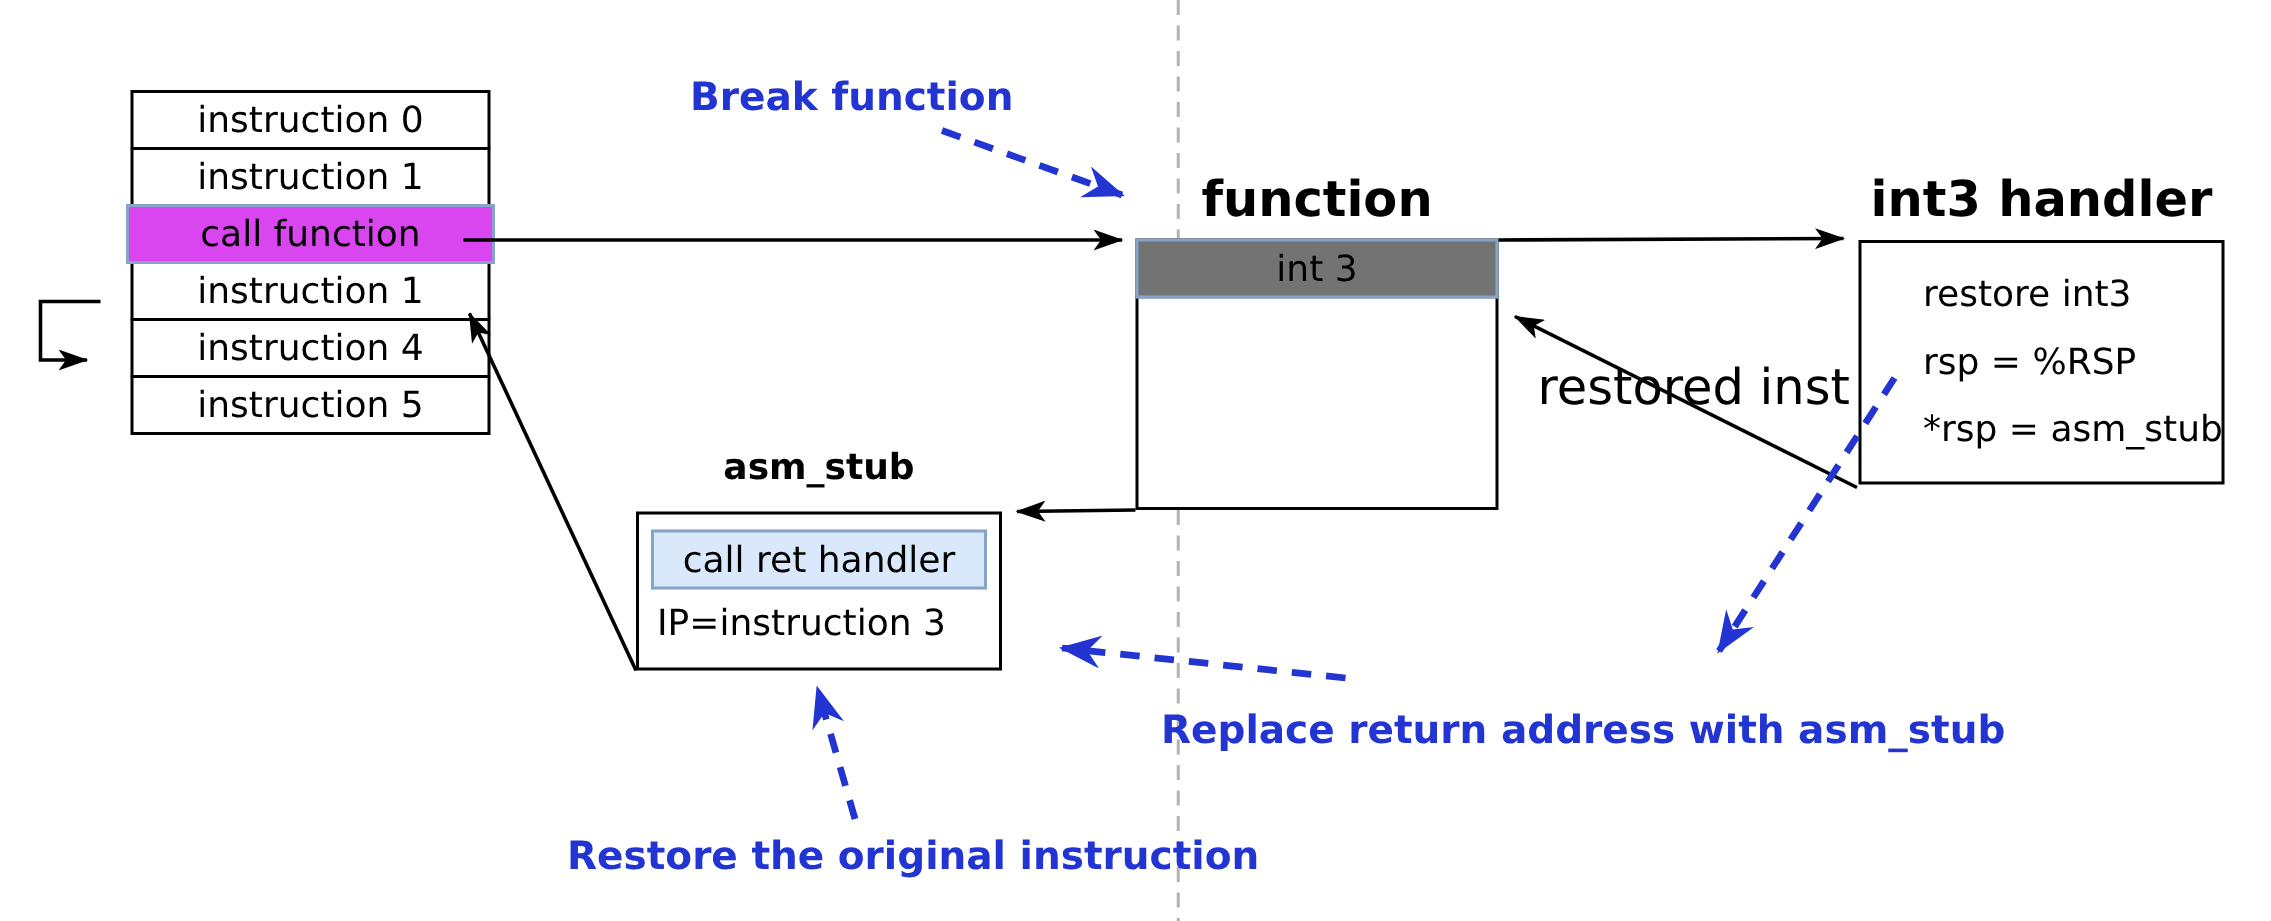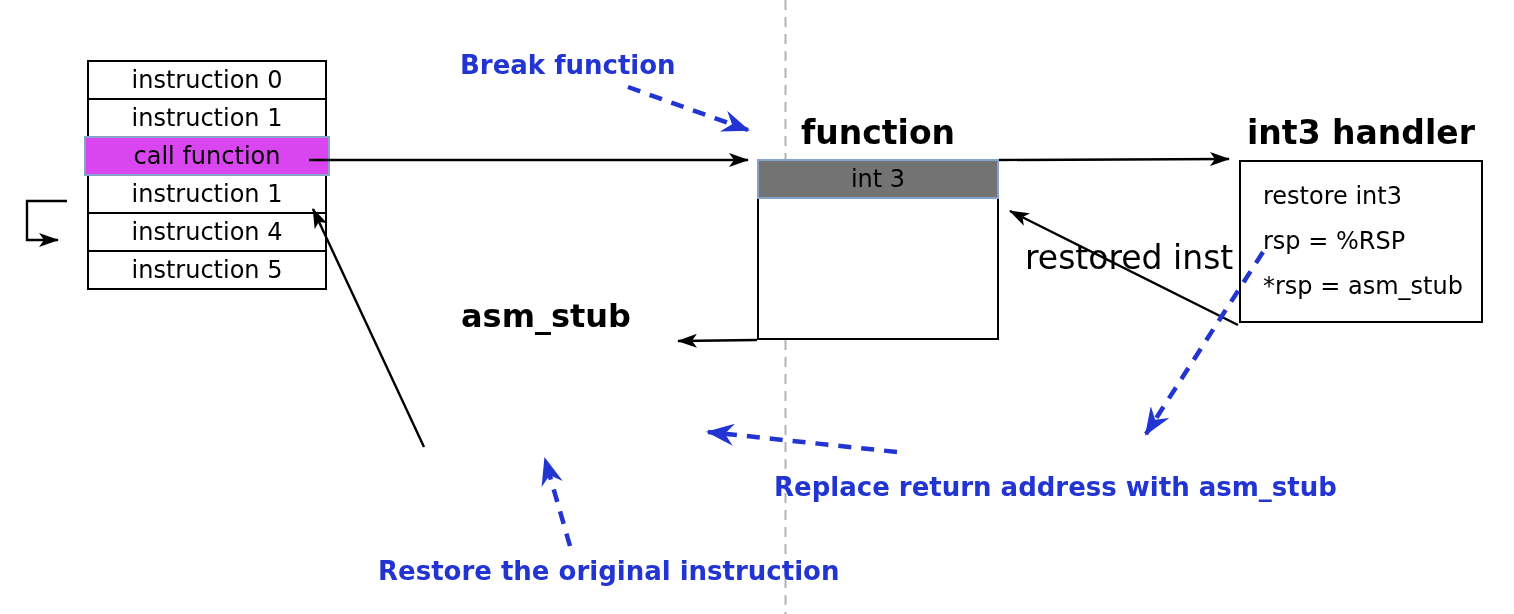--- a/index.html
+++ b/index.html
@@ -92,29 +92,33 @@
     <div class="instr-row">instruction 4</div>
     <div class="instr-row">instruction 5</div>
   </div>
 
   <div class="box-title" style="left:757px;top:113px;width:242px;">function</div>
   <div class="box" style="left:757px;top:159px;width:242px;height:181px;">
     <div class="hl-row">int 3</div>
   </div>
 
   <div class="box-title" style="left:1239px;top:113px;width:244px;">int3 handler</div>
-  <div class="box" style="left:1239px;top:160px;width:244px;height:163px;">
+  <div class="box" style="left:1239px;top:160px;width:244px;height:163px;padding-left:19px;">
     <div class="handler-lines">
       <div>restore int3</div>
       <div>rsp = %RSP</div>
       <div>*rsp = asm_stub</div>
     </div>
   </div>
 
-  <div class="box-title" style="left:424px;top:297px;width:244px;font-size:32px;">asm_stub</div>
+  <div class="box-title" style="left:424px;top:297px;width:244px;font-size:24px;">asm_stub</div>
+  <div class="box" style="left:424px;top:341px;width:244px;height:106px;">
+    <div class="stub-inner">call ret handler</div>
+    <div class="stub-line">IP=instruction 3</div>
+  </div>
 
   <svg class="layer over">
     <defs>
       <marker id="arrB" markerUnits="userSpaceOnUse" markerWidth="20" markerHeight="14" viewBox="0 0 20 14" refX="19" refY="7" orient="auto">
         <path d="M0,0 L20,7 L0,14 L5,7 Z" fill="#000"></path>
       </marker>
       <marker id="arrBlue" markerUnits="userSpaceOnUse" markerWidth="28" markerHeight="22" viewBox="0 0 28 22" refX="26" refY="11" orient="auto">
         <path d="M0,0 L28,11 L0,22 L9,11 Z" fill="#2234d1"></path>
       </marker>
     </defs>

